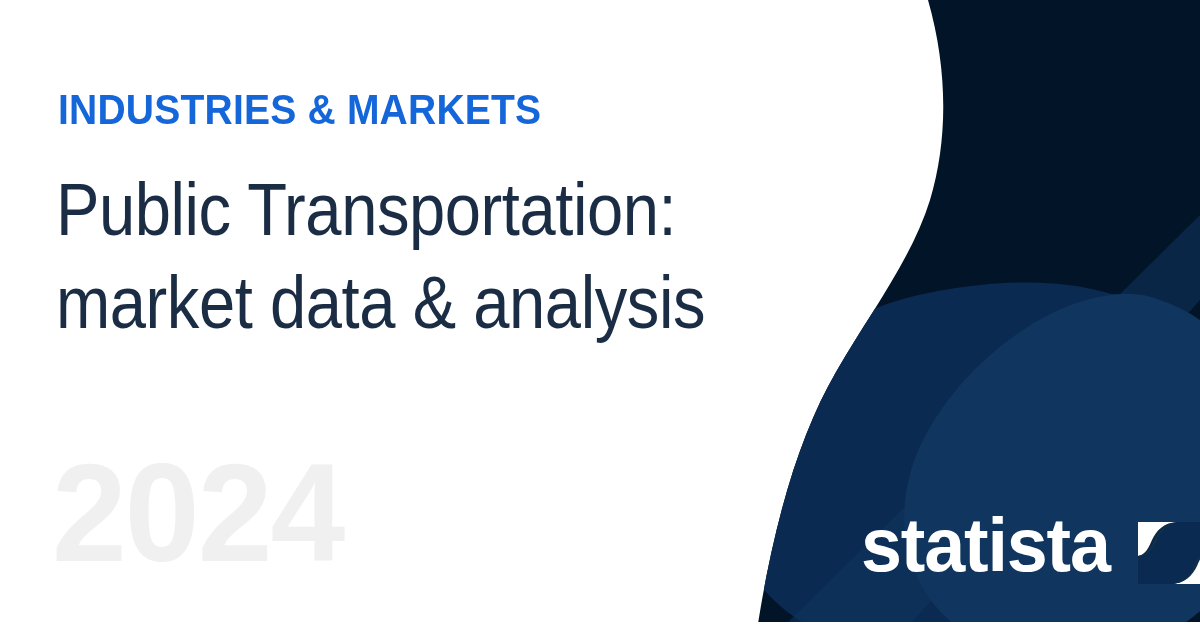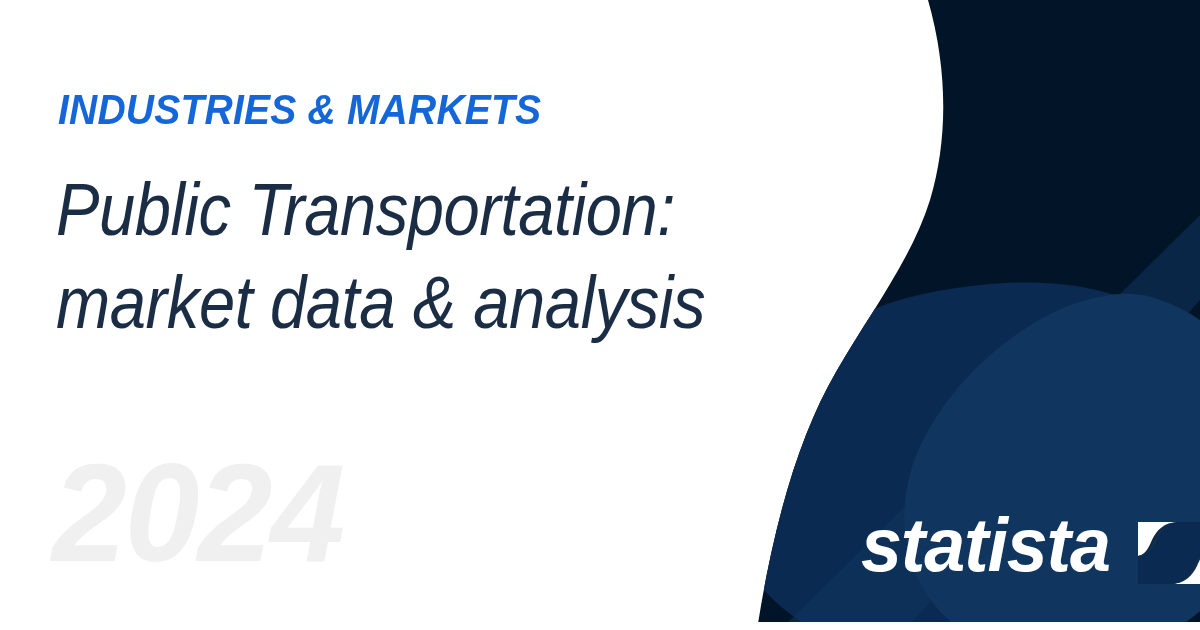--- a/index.html
+++ b/index.html
@@ -11,21 +11,20 @@
     background:#ffffff;
   }
 
   .cover {
     position:relative;
     width:1200px;
     height:622px;
     background:#ffffff;
     font-family:"Liberation Sans", "DejaVu Sans", sans-serif;
     overflow:hidden;
-    font-style:italic;
   }
 
   
   .bg-art {
     position:absolute;
     inset:0;
     width:1200px;
     height:630px;
     z-index:0;
   }

